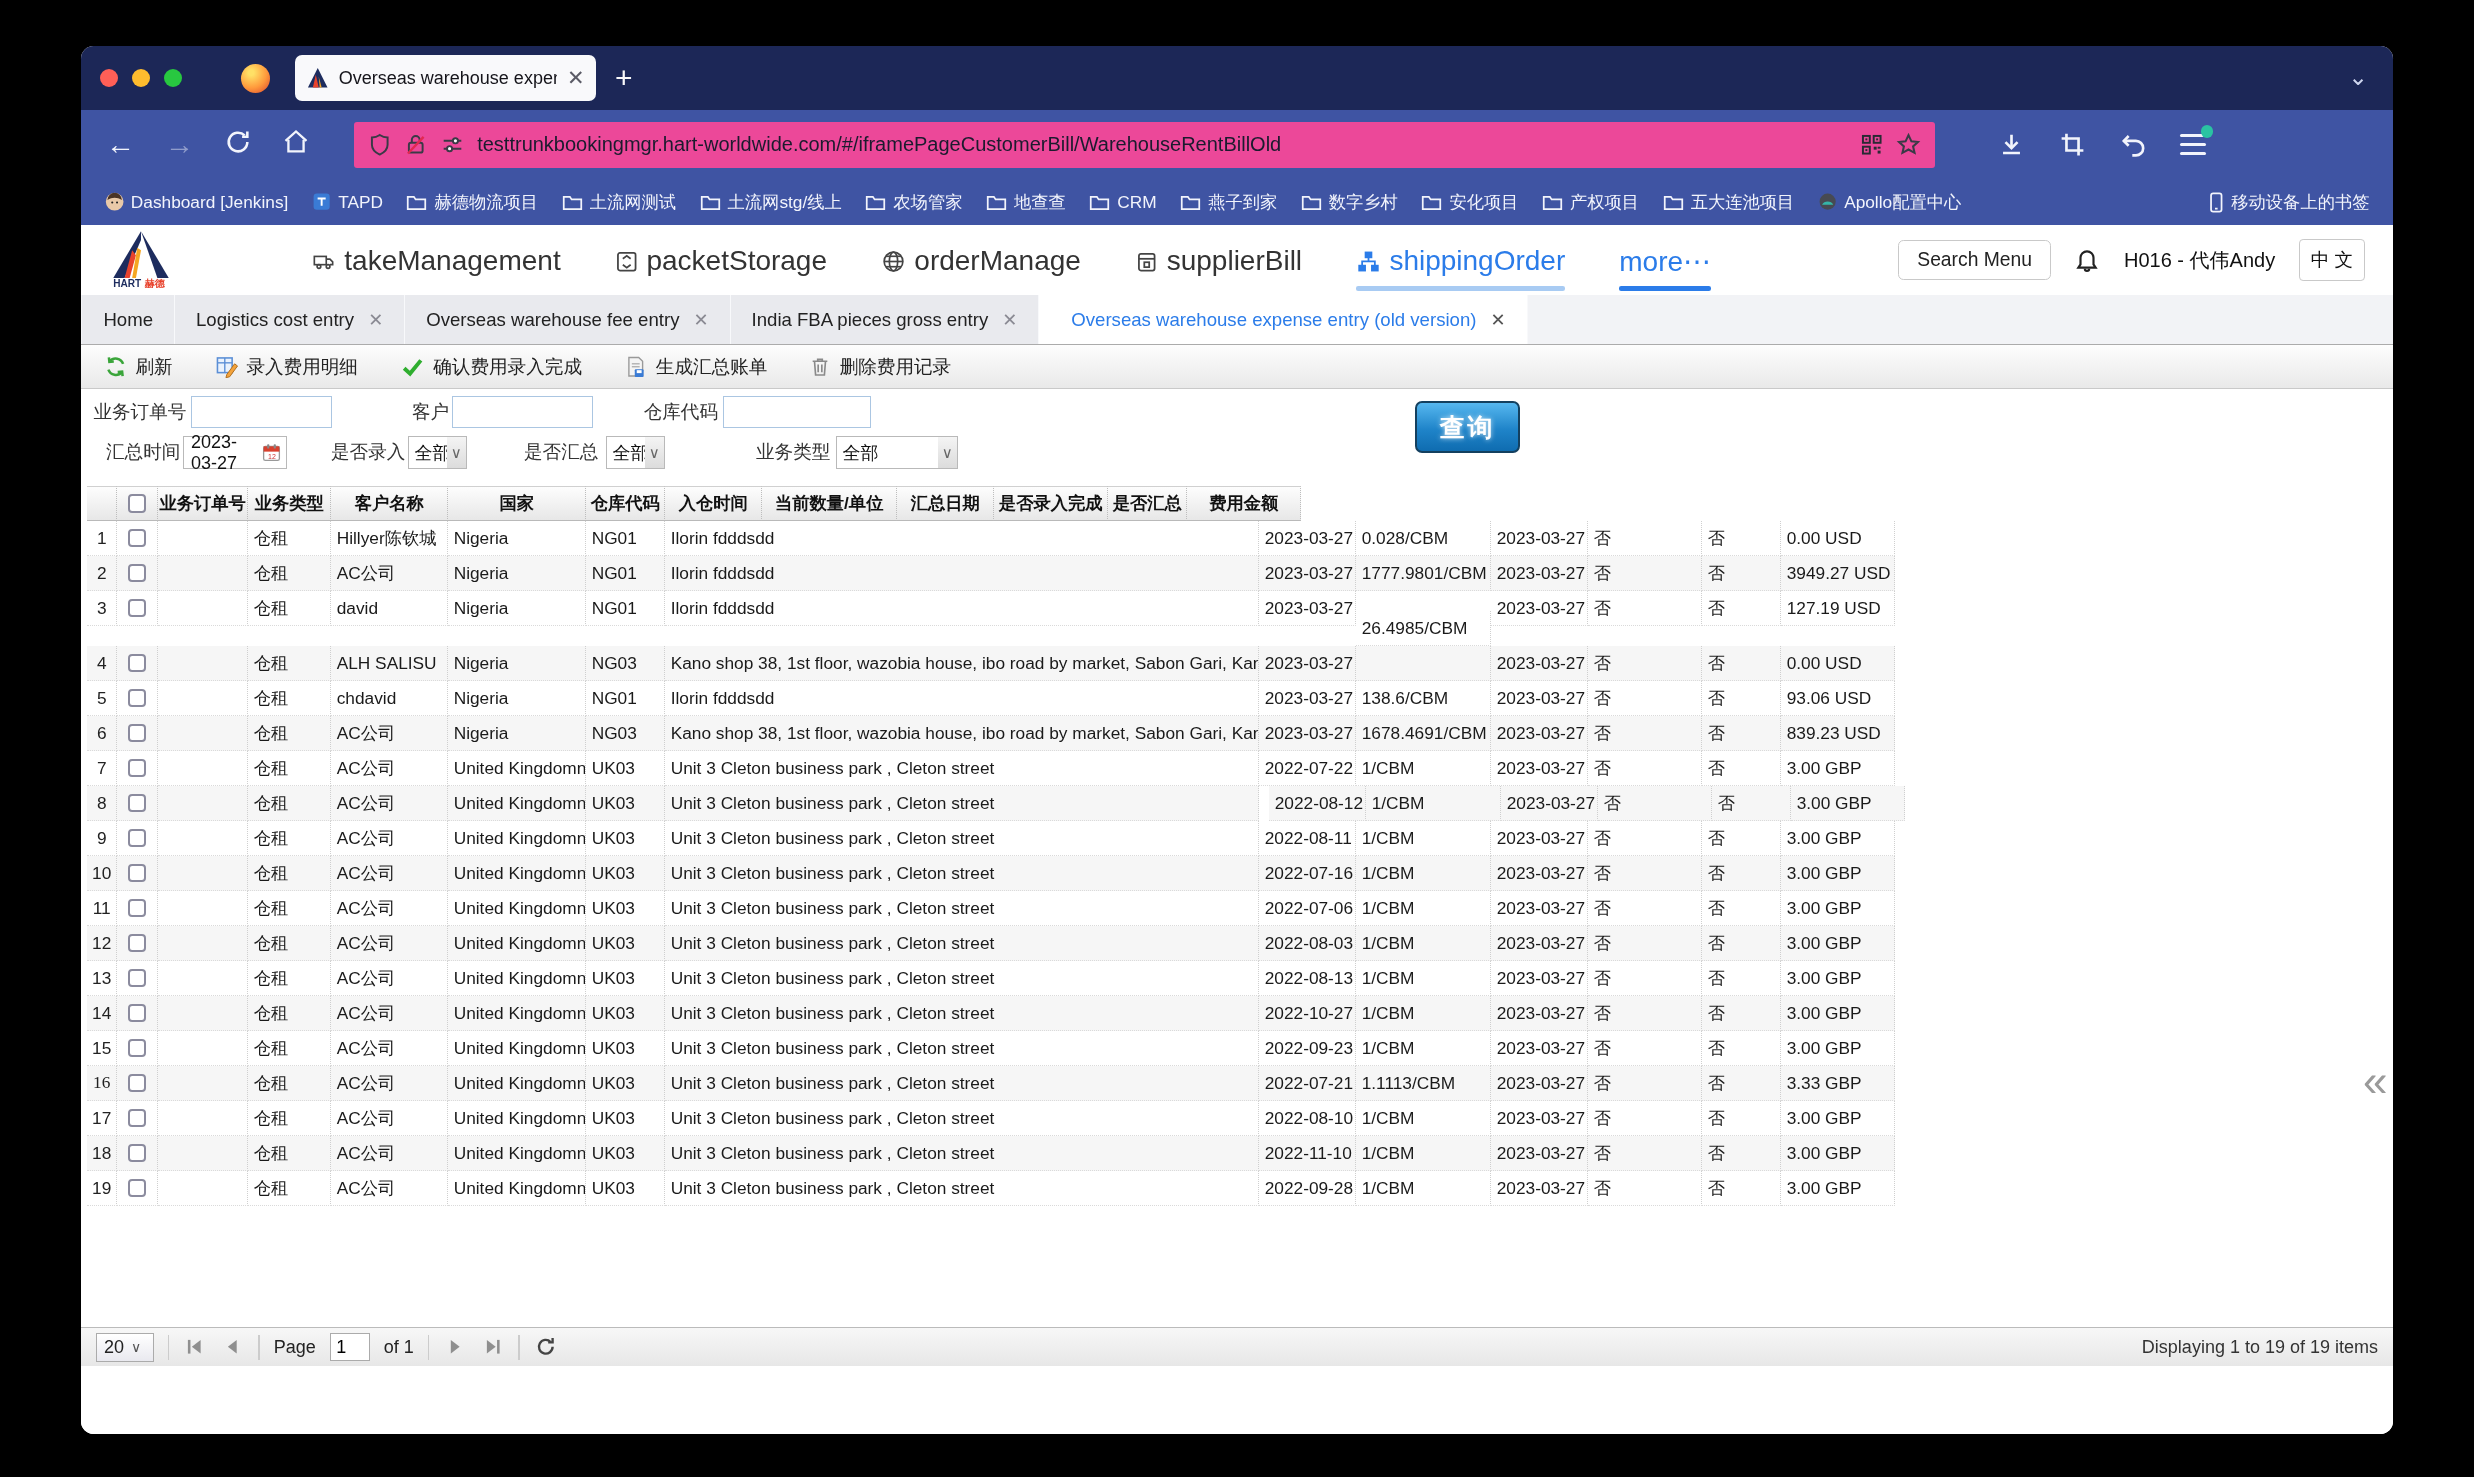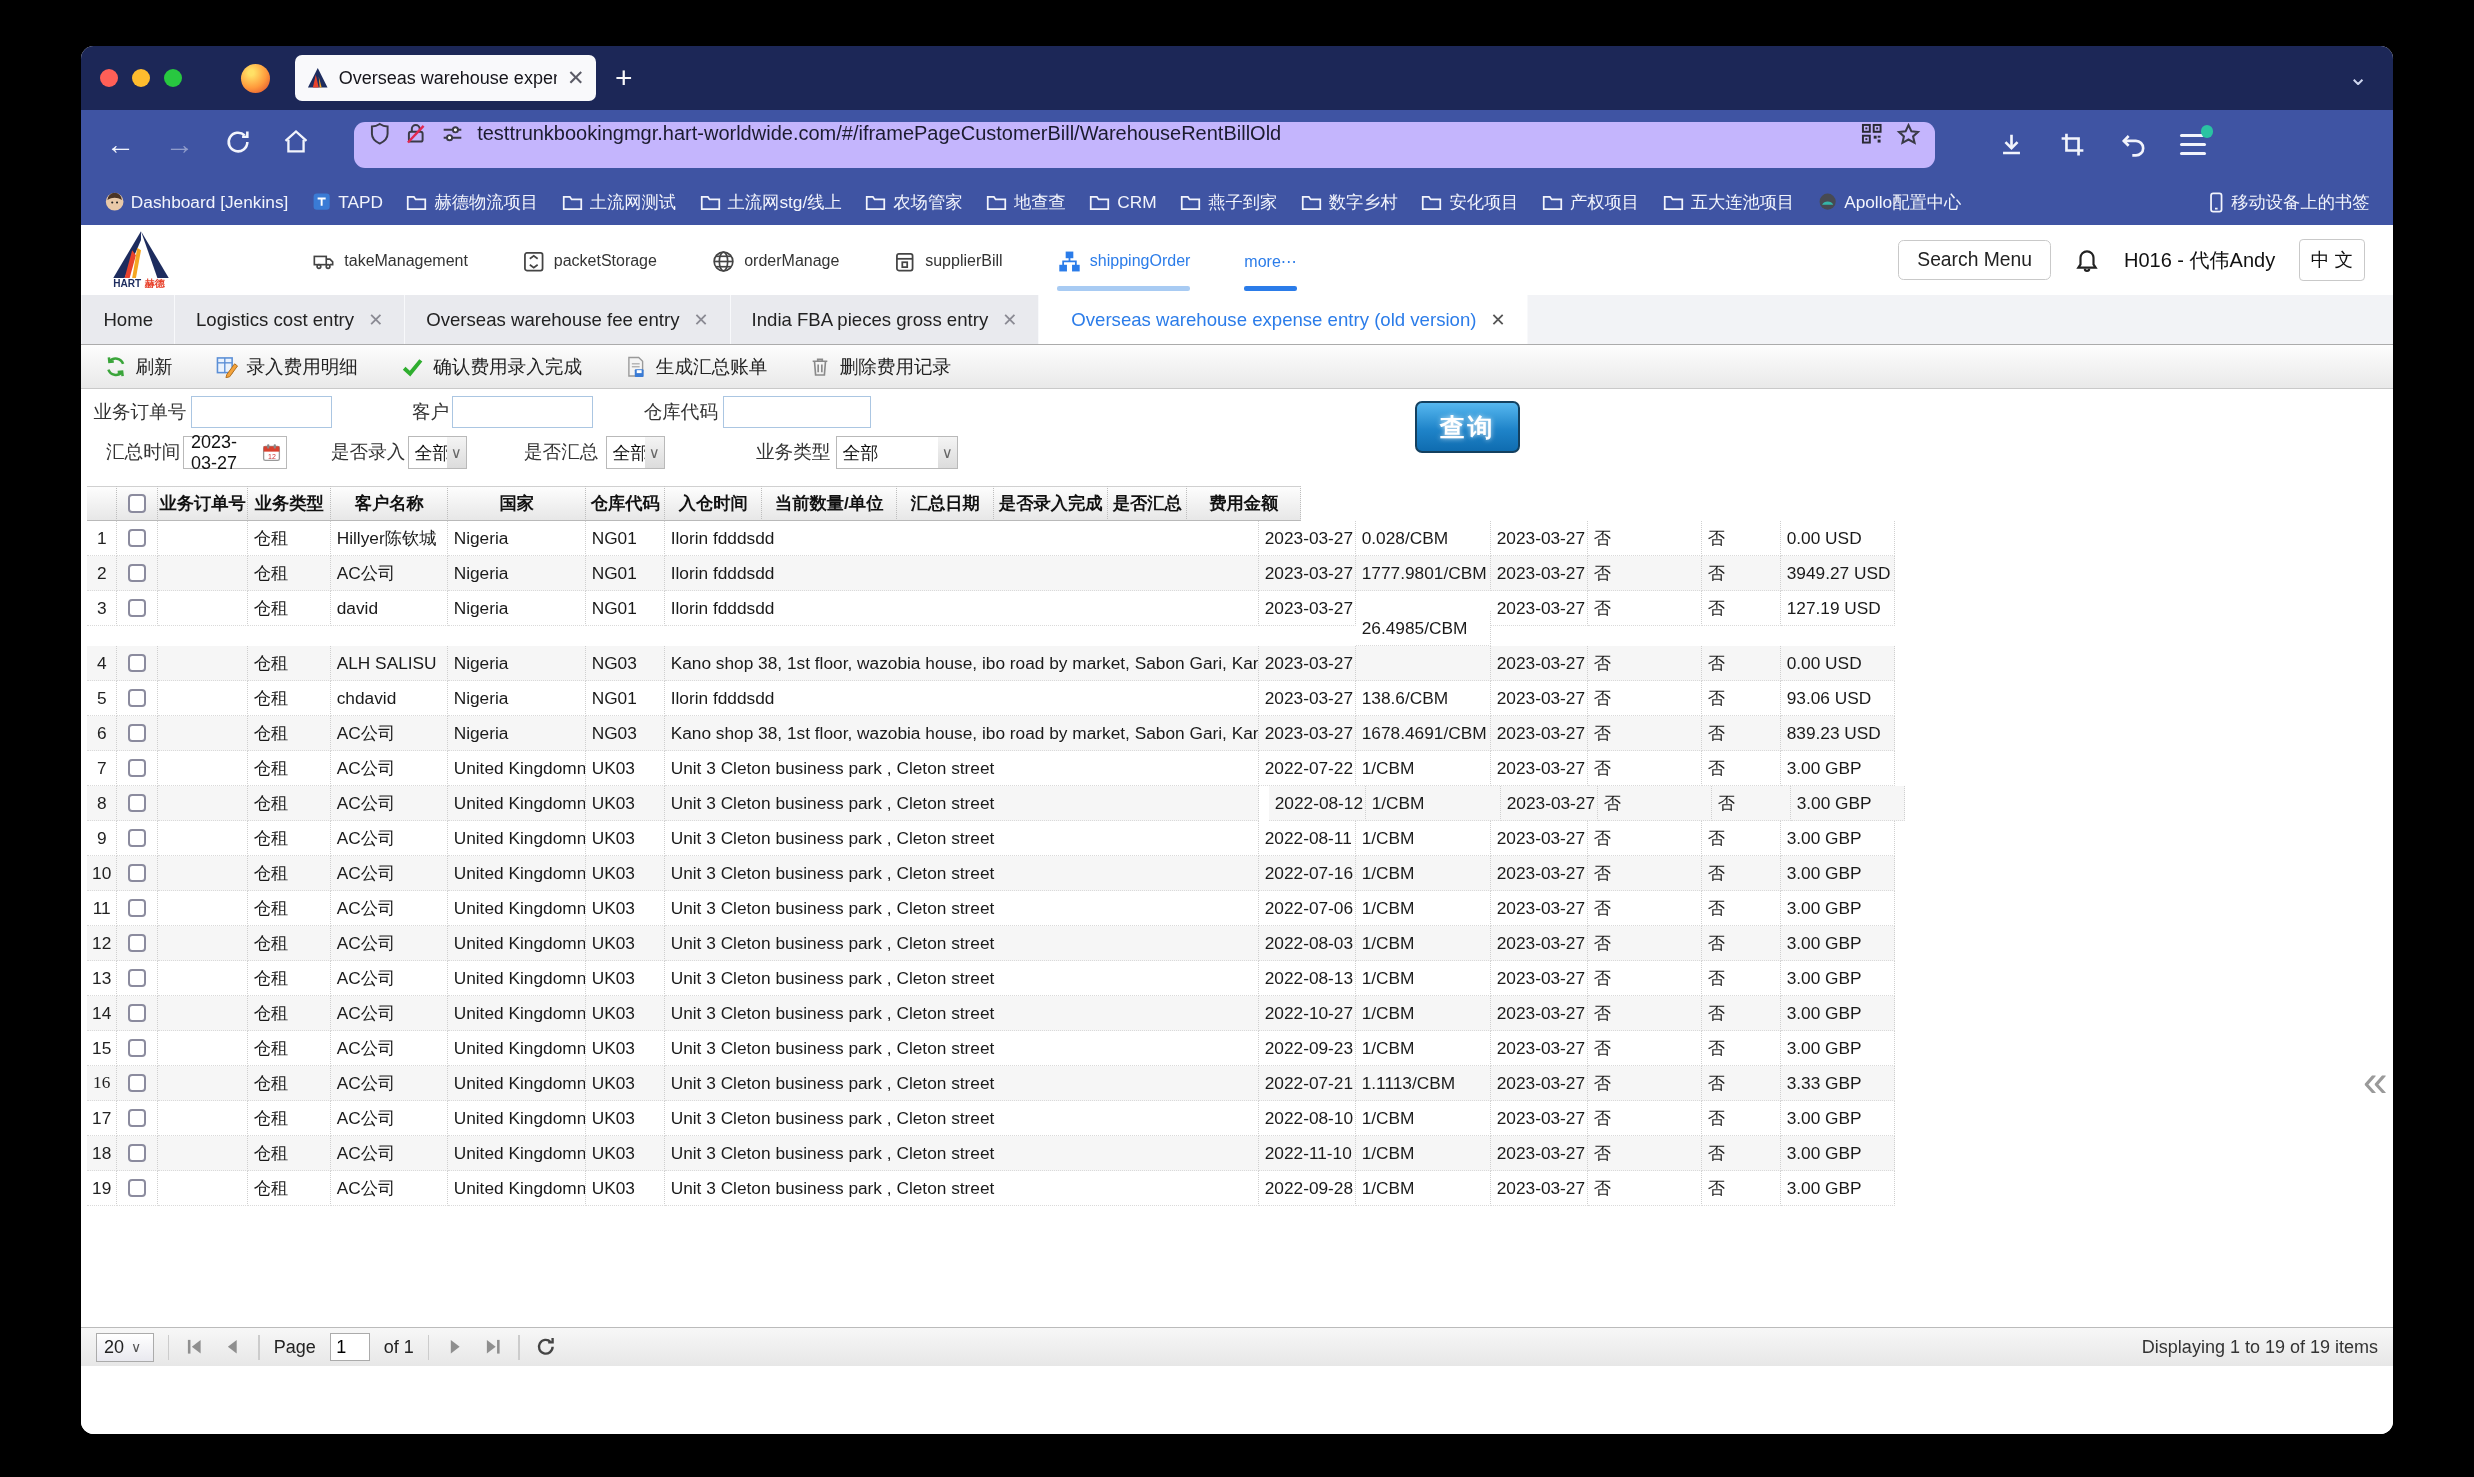--- a/index.html
+++ b/index.html
@@ -16,37 +16,37 @@
   .btab{margin-left:25px;width:301px;height:46px;background:#f9f9fb;border-radius:7px;display:flex;align-items:center;padding:0 11px;gap:9.7px;}
   .btab .ttl{font-size:18px;color:#15141a;white-space:nowrap;overflow:hidden;flex:1;}
   .btab .x{color:#5b5b66;font-size:21px;flex:0 0 auto;}
   .newtab{color:#f9f9fb;font-size:30px;margin-left:19.3px;font-weight:300;}
   .tabchev{position:absolute;right:25px;top:16.6px;color:#cfd6ef;font-size:23.5px;}
 
   
   .urlrow{height:69px;background:#3f54a3;display:flex;align-items:center;flex:0 0 auto;padding:0 25px;}
   .navic{color:#f2f4fc;font-size:29px;margin-right:30px;line-height:1;}
   .navic.dim{opacity:.45;}
-  .urlbar{flex:1;max-width:1581px;height:46px;background:#c4b5fd;border-radius:11px;margin:0 30px 0 14px;display:flex;padding:0 14px;gap:12.4px;}
+  .urlbar{flex:1;max-width:1581px;height:46px;background:#ec4899;border-radius:3px;margin:0 30px 0 14px;display:flex;align-items:center;padding:0 14px;gap:12.4px;}
   .urltext{font-size:20px;color:#1b1b2e;white-space:nowrap;overflow:hidden;flex:1;}
   .uic{flex:0 0 auto;display:inline-flex;}
   .rt-ic{margin-left:32px;display:inline-flex;position:relative;}
   .burger{display:flex;flex-direction:column;gap:5.5px;position:relative;}
   .burger i{display:block;width:26px;height:3.5px;background:#f2f4fc;border-radius:2.1px;}
   .burger .dot{position:absolute;right:-7px;top:-8.3px;width:12.4px;height:12.4px;border-radius:50%;background:#2ac3a2;}
 
   
   .bmbar{height:46px;background:#3f54a3;display:flex;align-items:center;flex:0 0 auto;padding:0 23.5px;gap:23.5px;color:#f2f4fc;font-size:17.3px;white-space:nowrap;overflow:hidden;}
   .bmk{display:inline-flex;align-items:center;gap:7px;flex:0 0 auto;}
   .bmk:last-child{margin-left:auto;}
 
   
   .appnav{height:70px;background:#fff;display:flex;align-items:center;flex:0 0 auto;padding:0 28px;}
   .logo{flex:0 0 auto;margin-right:138px;}
-  .nav-item{display:inline-flex;align-items:center;gap:8.3px;font-size:16px;color:#333;margin-right:54px;position:relative;height:100%;padding-top:2.8px;}
+  .nav-item{display:inline-flex;align-items:center;gap:8.3px;font-size:28px;color:#333;margin-right:54px;position:relative;height:100%;padding-top:2.8px;}
   .nav-item .nlab{white-space:nowrap;}
   .nav-item.active{color:#2b7ce9;}
   .nav-item.active .bar{position:absolute;bottom:4.1px;left:0;right:0;height:4.8px;background:#a8cbf3;border-radius:2.1px;}
   .nav-item.morelnk{color:#2b7ce9;}
   .nav-item.morelnk .bar{position:absolute;bottom:4.1px;left:0;right:0;height:4.8px;background:#2b7ce9;border-radius:2.1px;}
   .nav-right{margin-left:auto;display:flex;align-items:center;gap:23.5px;}
   .srchbtn{border:1.4px solid #c9c9c9;border-radius:5.5px;font-size:19.3px;color:#222;padding:8.3px 18px;background:#fff;}
   .username{font-size:20px;color:#111;white-space:nowrap;}
   .langbtn{border:1.4px solid #c9c9c9;border-radius:4.1px;font-size:18.6px;color:#111;padding:7px 11px;background:#fff;white-space:nowrap;}
 

